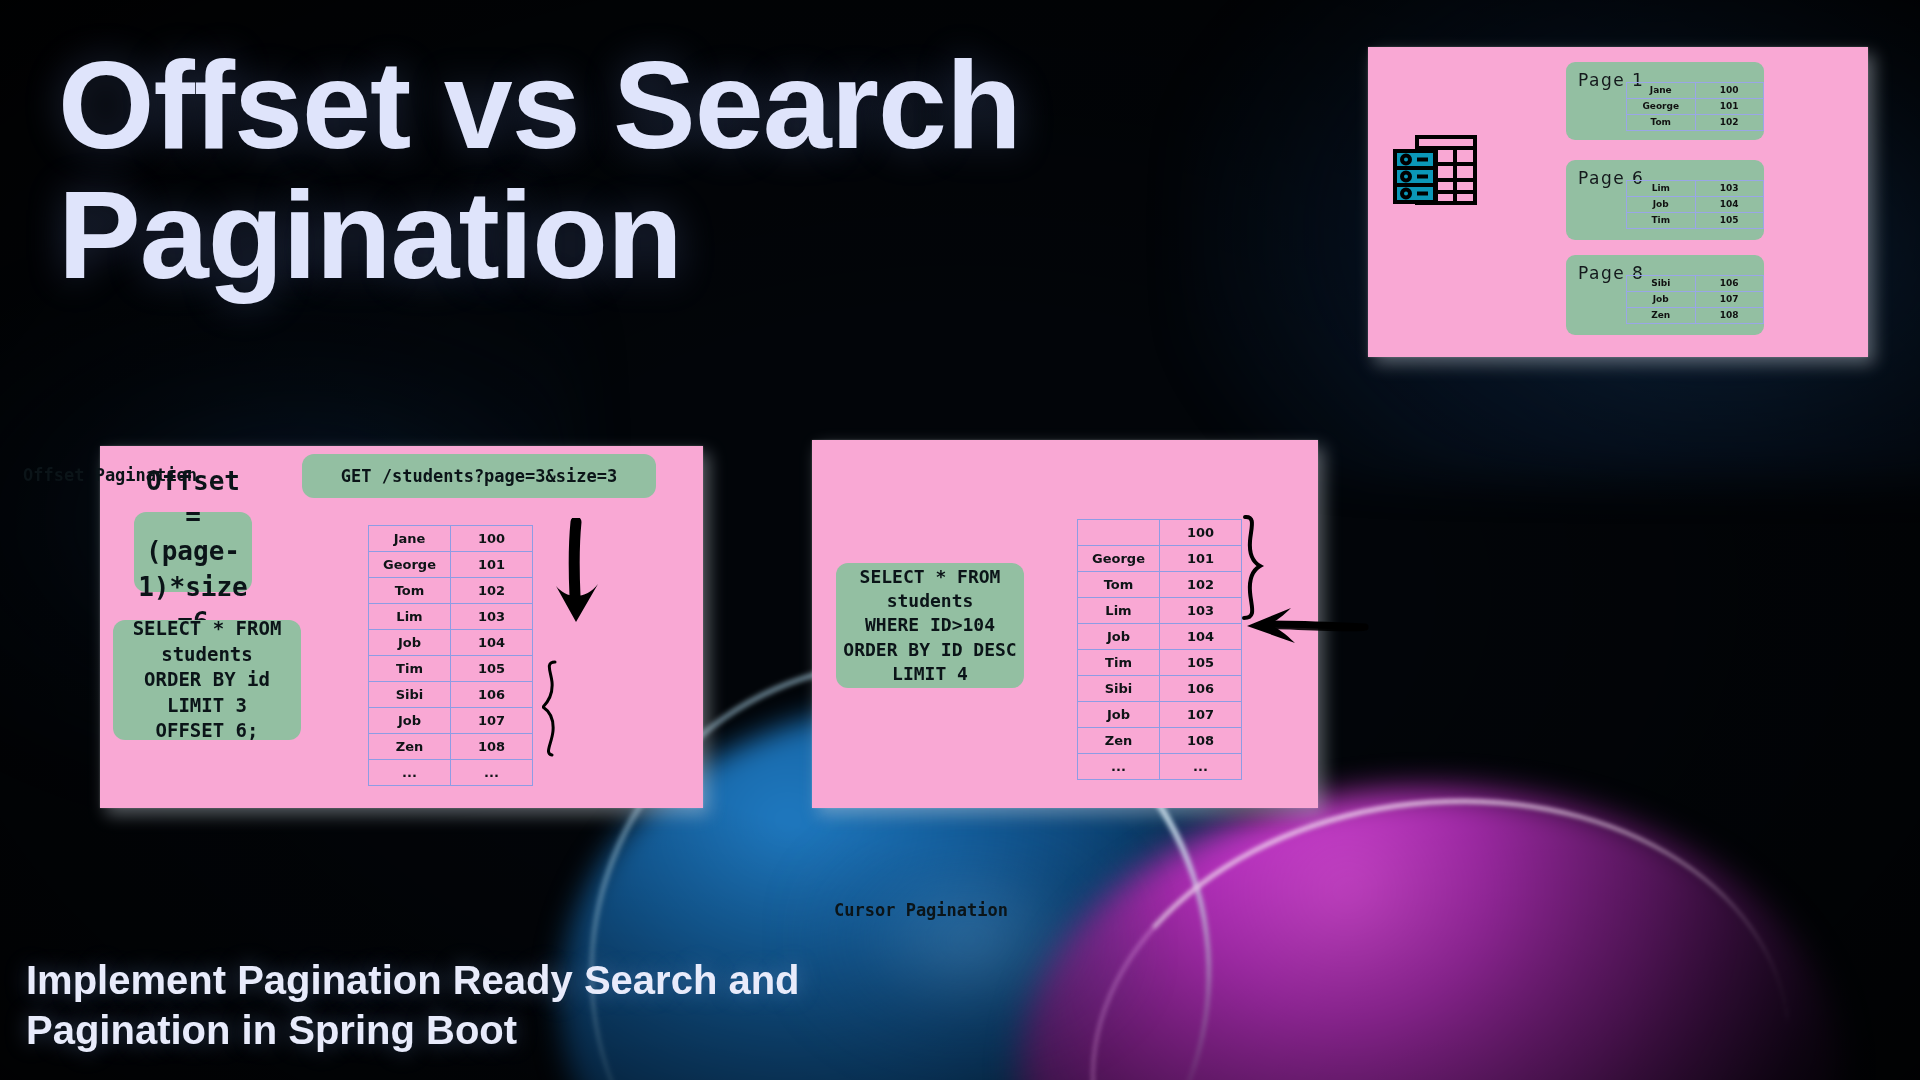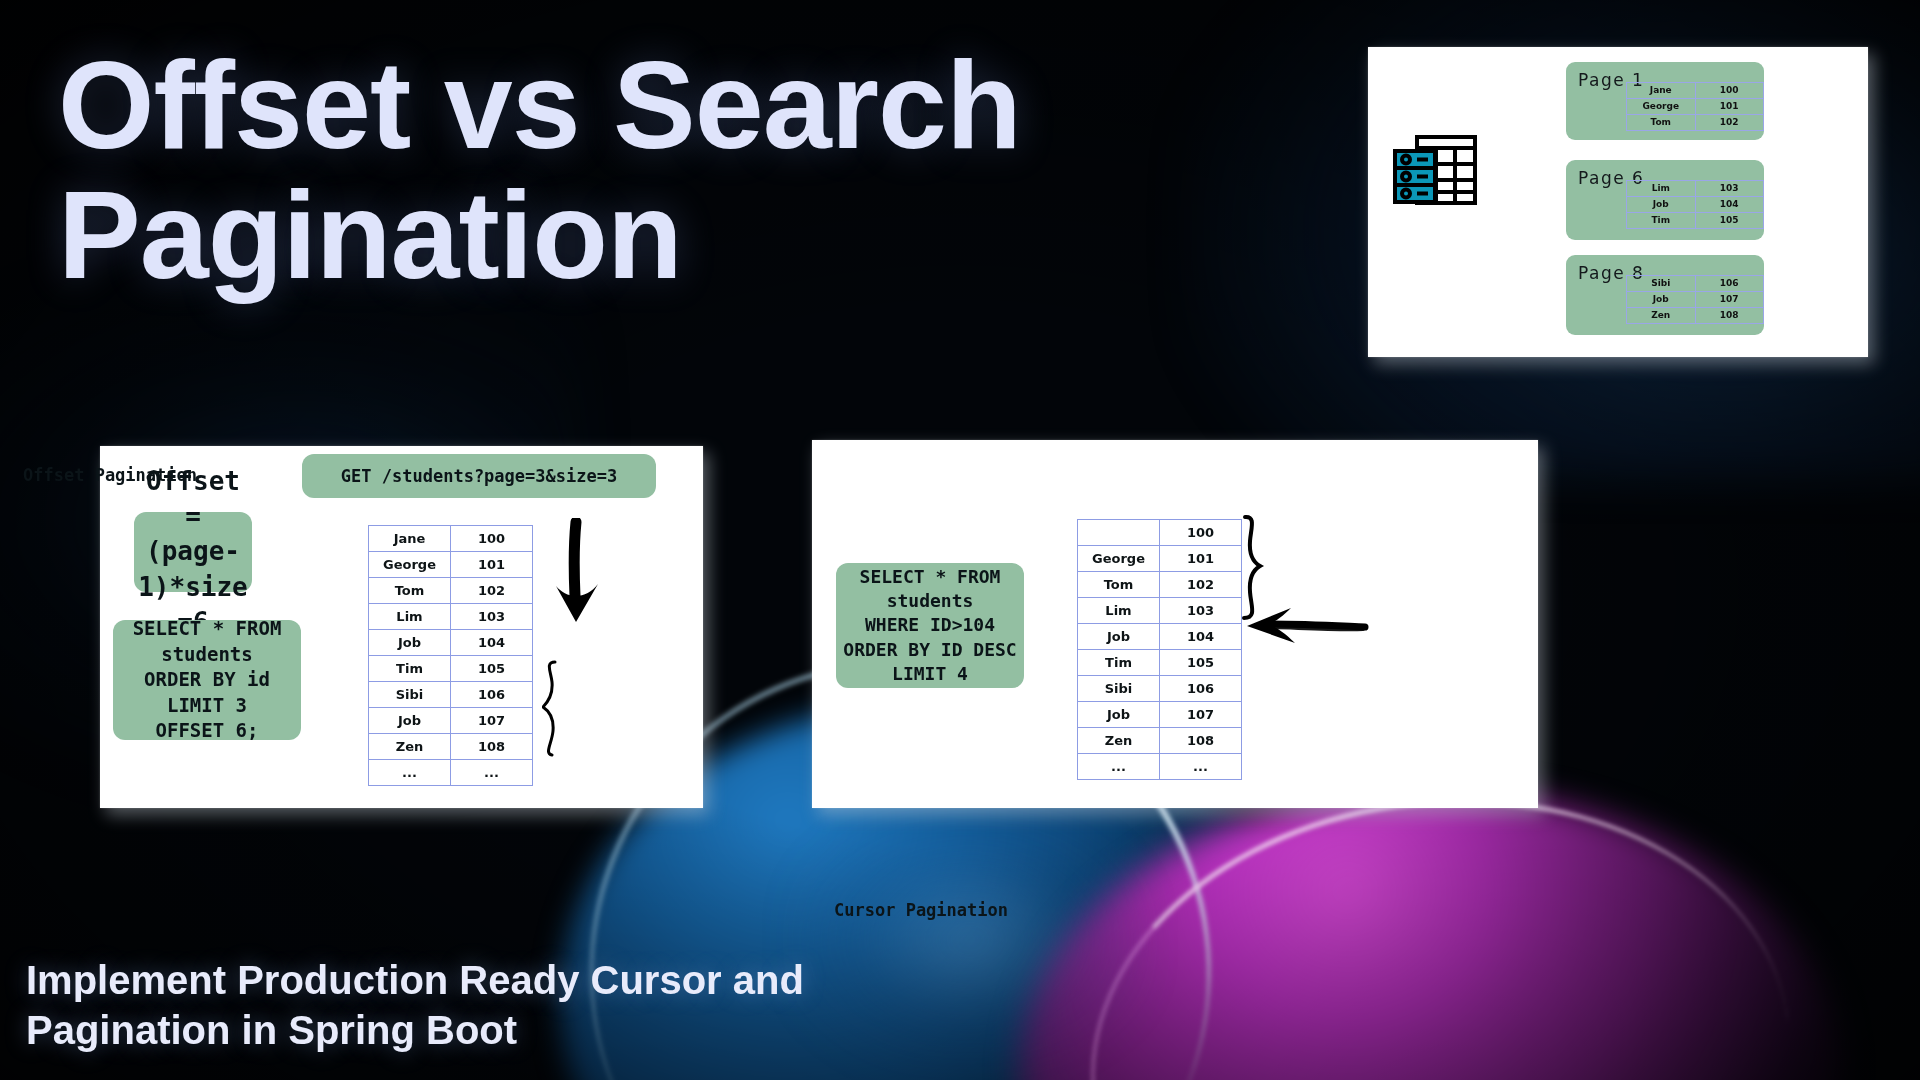--- a/index.html
+++ b/index.html
@@ -72,21 +72,21 @@
   #subtitle {
     position:absolute; left:26px; top:955px; width:840px;
     font-size:40px; line-height:1.25; font-weight:bold;
     color:#e8ebfb;
     text-shadow:0 0 22px rgba(150,190,255,0.35);
   }
 
   
   .panel {
     position:absolute;
-    background:#ffffff;
+    background:#f9a8d4;
     box-shadow:6px 7px 16px rgba(200,210,220,0.42), 0 0 2px rgba(255,255,255,0.25);
     text-decoration:underline;
   }
 
   
   #pages-panel { left:1368px; top:47px; width:500px; height:310px; }
   .page-card {
     position:absolute; left:198px; width:198px;
     background:#93bfa2; border-radius:9px;
     padding:6px 8px 6px 8px;
@@ -107,21 +107,21 @@
     border:1px solid #9aa6e8;
     font-family:"DejaVu Sans", sans-serif;
     font-size:9px; font-weight:bold; color:#111;
     text-align:center; padding:2px 0 3px 0; height:15px;
     width:50%;
   }
   #db-icon { position:absolute; left:25px; top:88px; }
 
   
   #offset-panel { left:100px; top:446px; width:603px; height:362px; }
-  #cursor-panel { left:812px; top:440px; width:726px; height:368px; }
+  #cursor-panel { left:812px; top:440px; width:506px; height:368px; }
 
   .panel-title {
     position:absolute;
     font-family:"DejaVu Sans Mono", monospace;
     font-size:17px; font-weight:bold; color:#0b1418; letter-spacing:0px;
   }
   #offset-title { left:23px; top:465px; }
   #cursor-title { left:22px; top:460px; }
 
   .url-pill {
@@ -406,13 +406,13 @@
 </span>
 
 <span class="mark" id="cursor-left-arrow">
   <svg width="124" height="42" viewBox="0 0 124 42">
     <path d="M120 22 C96 21, 62 19, 24 19" stroke="#000" stroke-width="7" fill="none" stroke-linecap="round"></path>
     <path d="M2 21 L46 3 C38 11, 30 17, 24 19 C31 22, 40 28, 50 38 Z" fill="#000"></path>
     <path d="M118 24 C94 25, 60 23, 28 22" stroke="#000" stroke-width="4" fill="none" stroke-linecap="round" opacity="0.9"></path>
   </svg>
 </span>
 
-<div id="subtitle">Implement Production Ready Cursor and Pagination in Spring Boot</div>
+<div id="subtitle">Implement Pagination Ready Search and Pagination in Spring Boot</div>
 
 </body></html>

